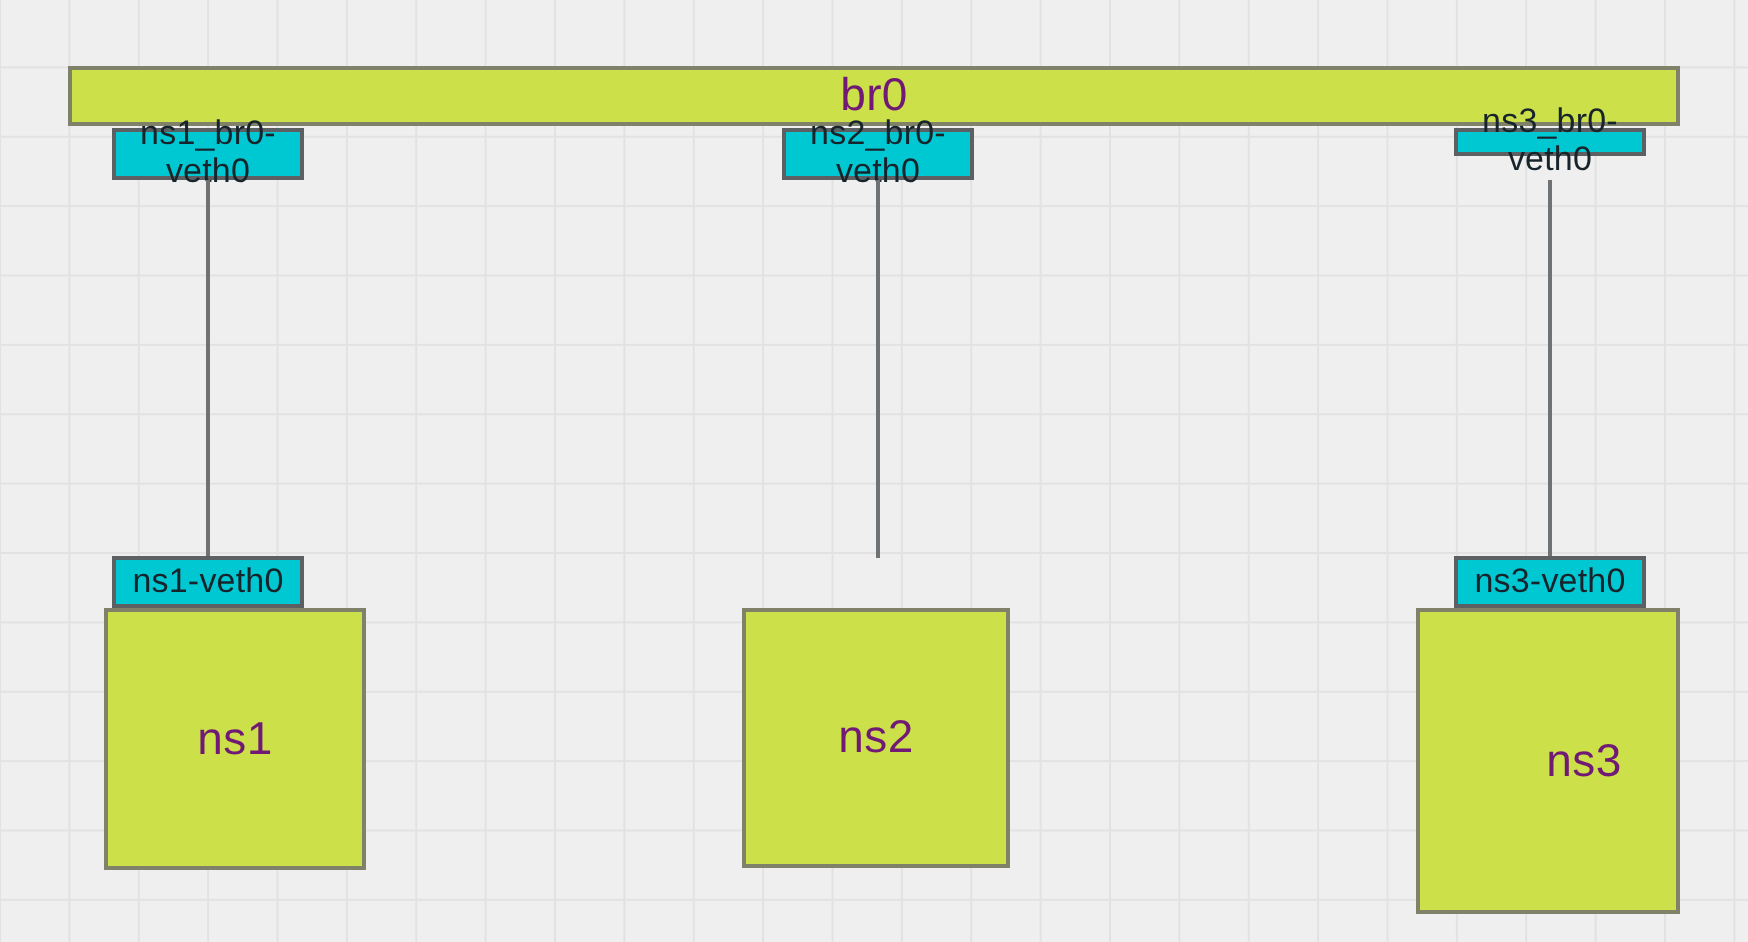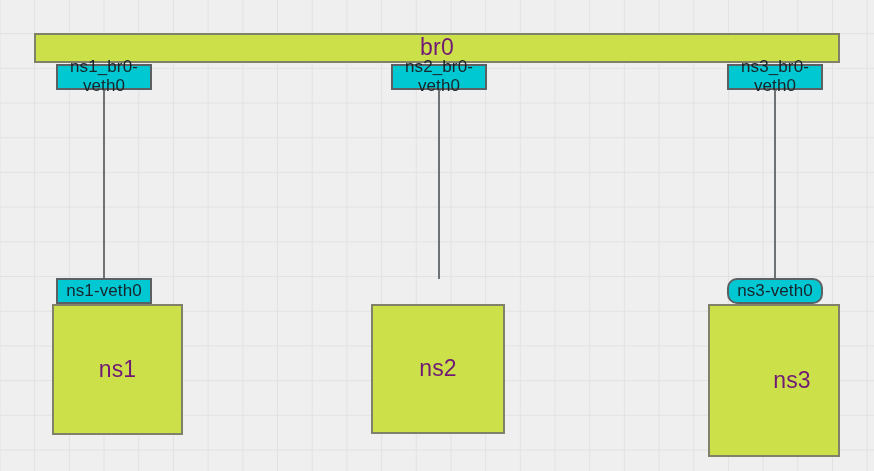--- a/index.html
+++ b/index.html
@@ -80,21 +80,21 @@
 
   <div class="node ns-box" style="left:36px; top:304px; width:131px; height:131px;margin-left:16px;">ns1</div>
 
   <div class="node veth" style="left:391px; top:64px; width:96px; height:26px;">ns2_br0-veth0</div>
 
   <div class="link" style="left:438px; top:90px; height:189px;"></div>
 
 
   <div class="node ns-box" style="left:371px; top:304px; width:134px; height:130px;">ns2</div>
 
-  <div class="node veth" style="left:727px; top:64px; width:96px; height:26px;">ns3_br0-veth0</div>
+  <div class="node veth" style="left:727px; top:64px; width:96px; height:14px;">ns3_br0-veth0</div>
 
   <div class="link" style="left:774px; top:90px; height:189px;"></div>
 
-  <div class="node veth" style="left:727px; top:278px; width:96px; height:26px;border-radius:10px;">ns3-veth0</div>
+  <div class="node veth" style="left:727px; top:278px; width:96px; height:26px;">ns3-veth0</div>
 
   <div class="node ns-box" style="left:708px; top:304px; width:132px; height:153px;padding-left:36px;">ns3</div>
 
 </div>
 
 </body></html>

